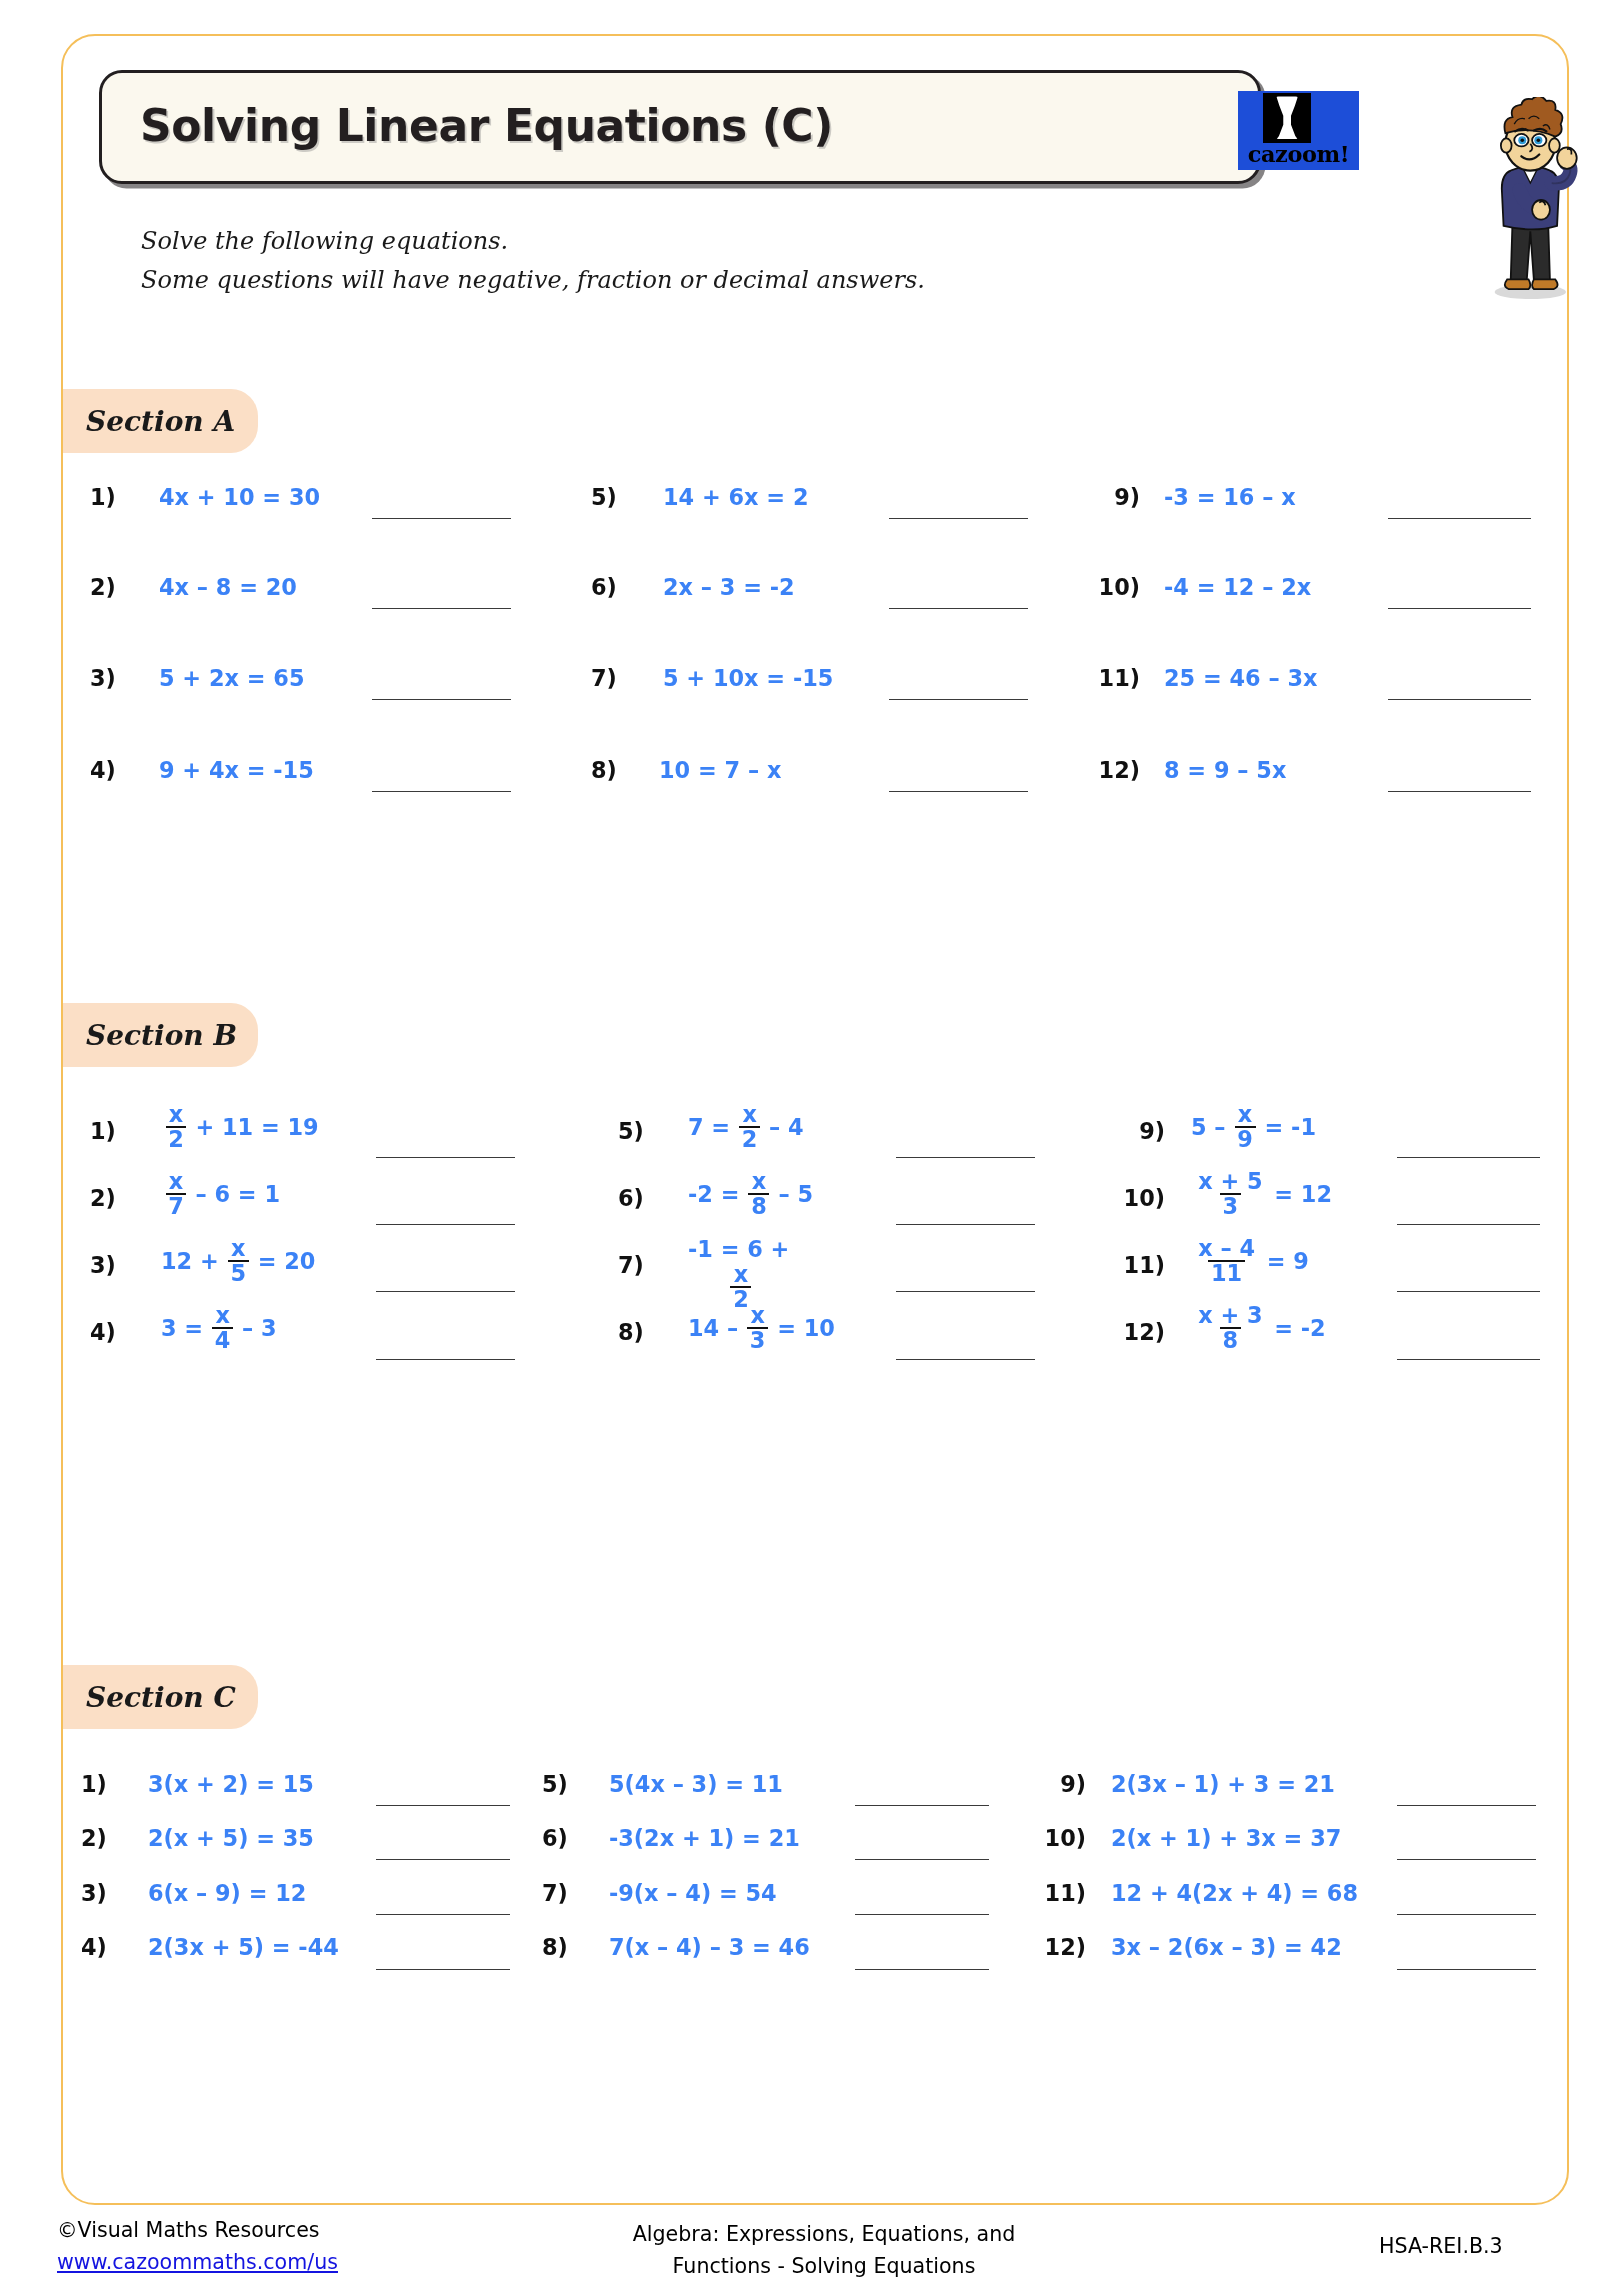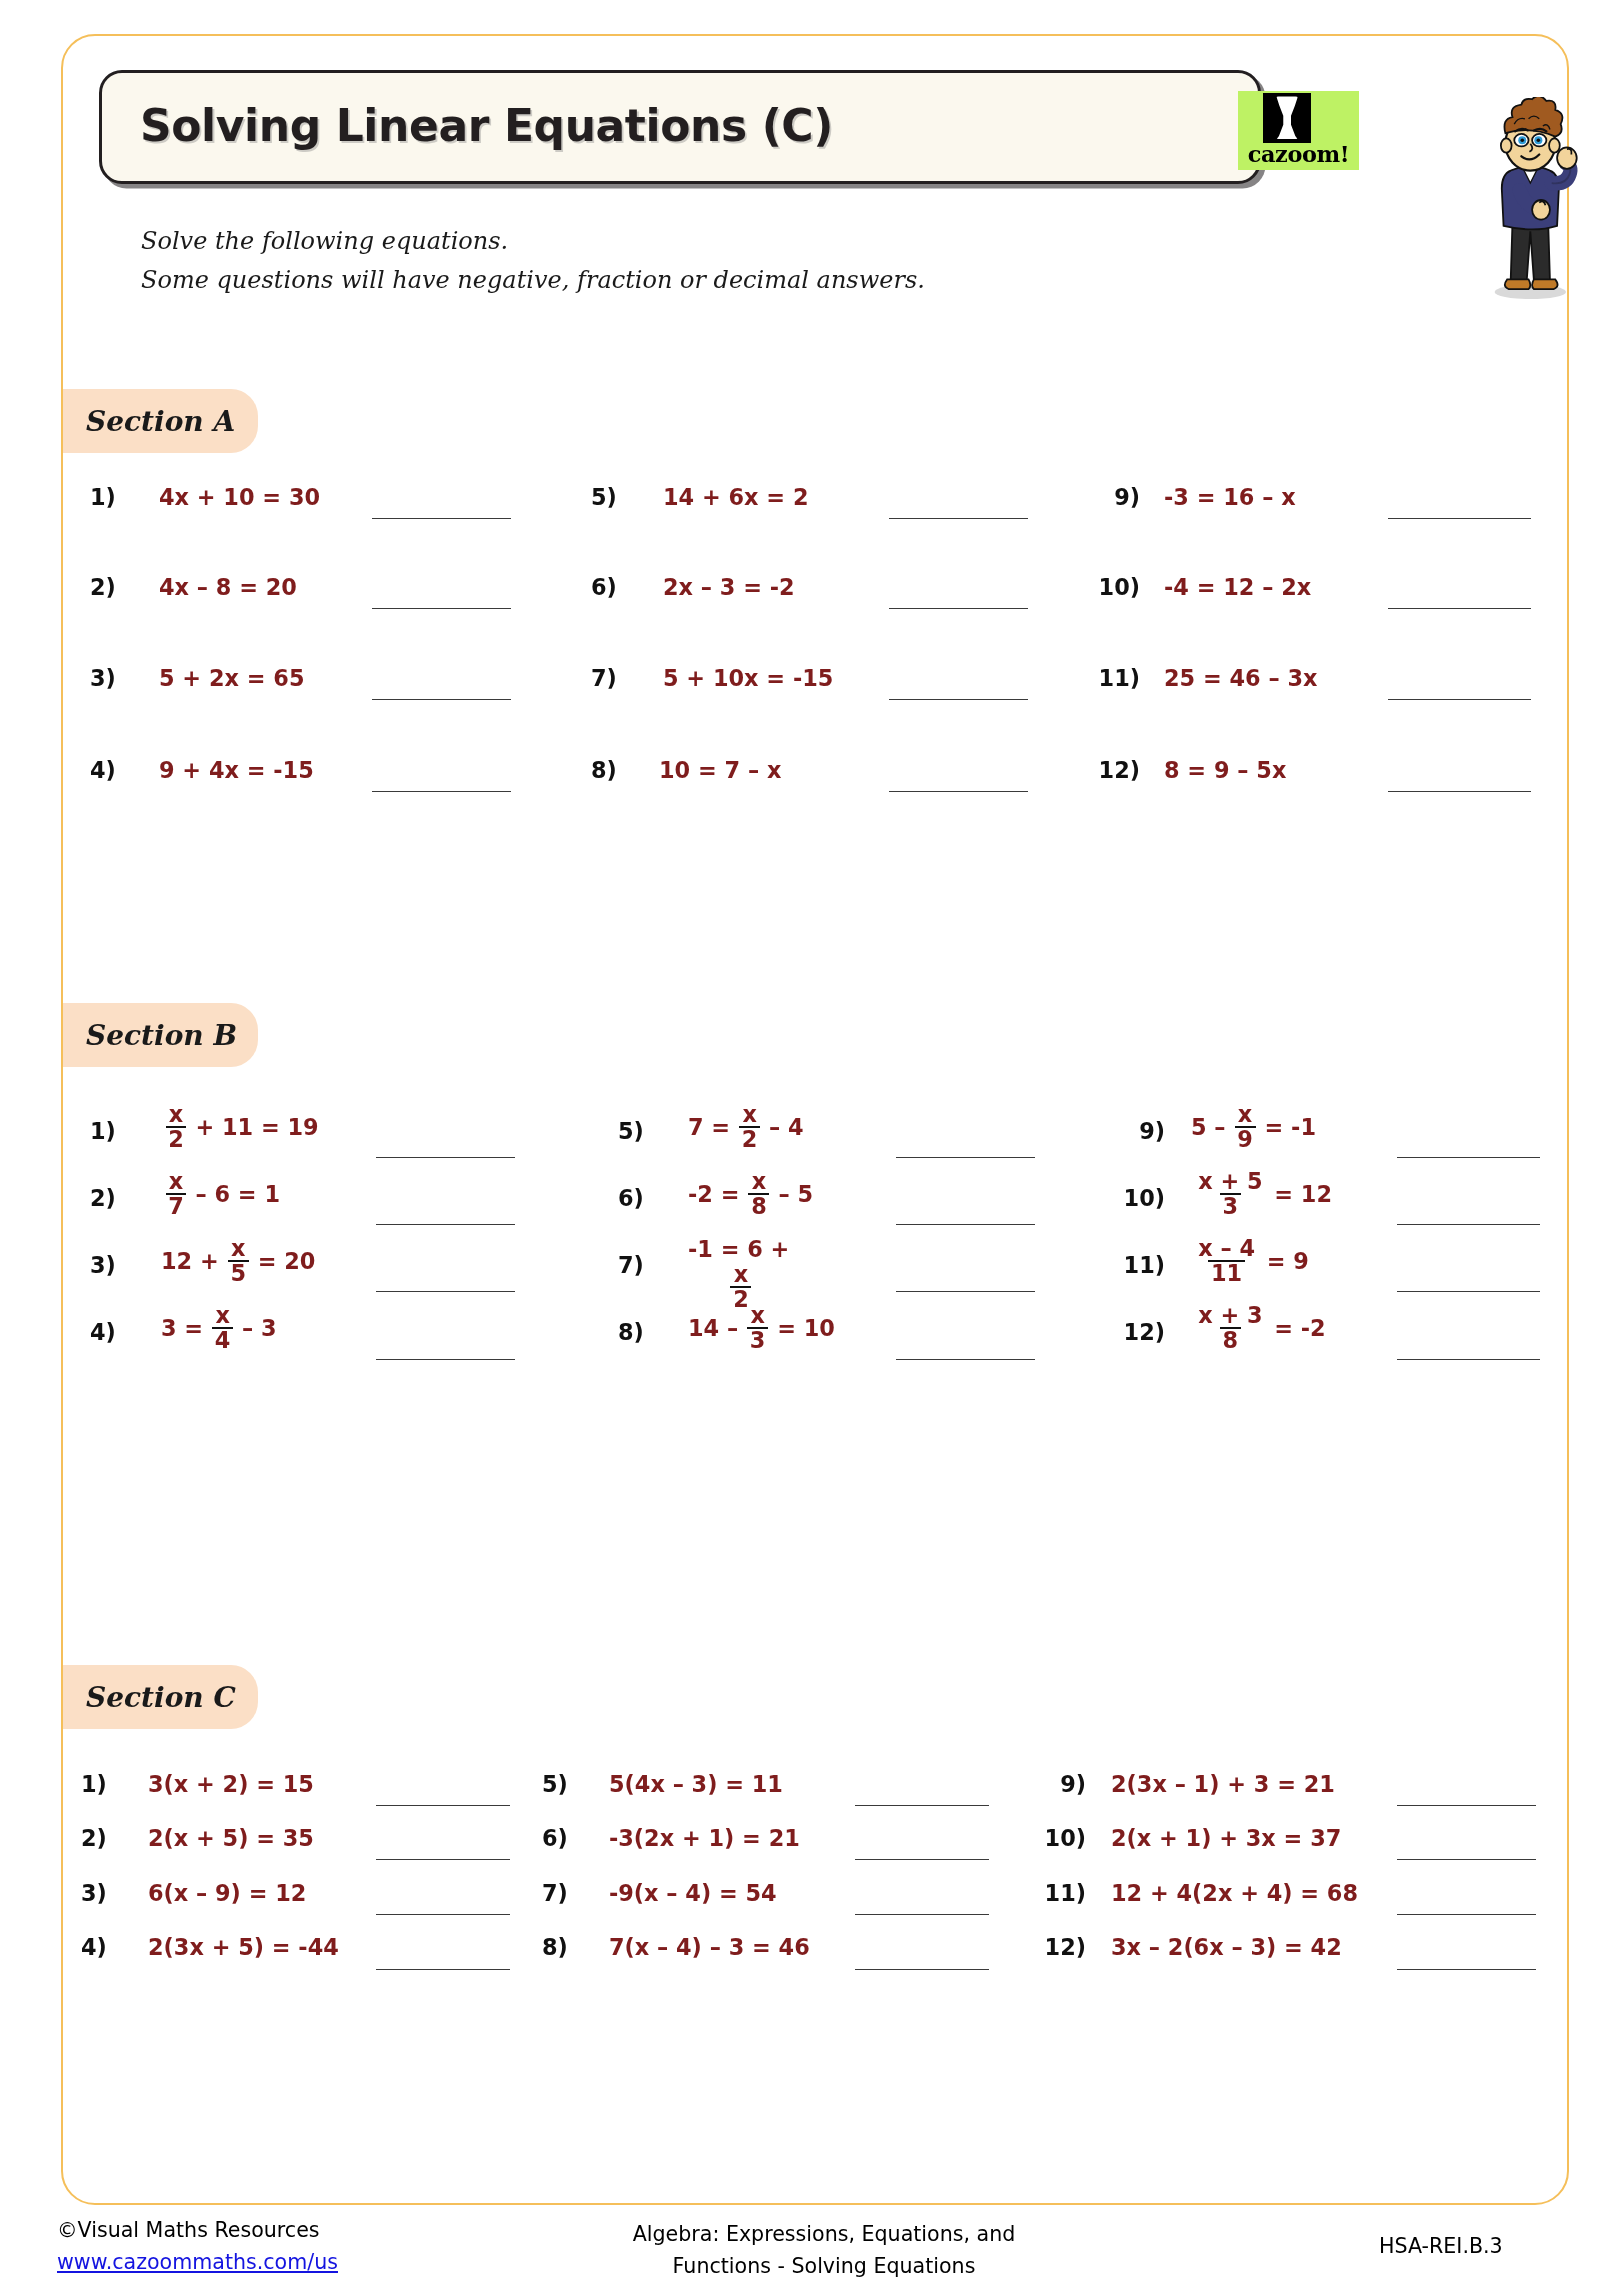--- a/index.html
+++ b/index.html
@@ -62,21 +62,21 @@
     text-shadow: 1.8px 1.8px 0 rgba(120,120,120,0.35);
   }
 
   
   #logo-box {
     position: absolute;
     left: 1136px;
     top: 18px;
     width: 121px;
     height: 79px;
-    background: #bef264;
+    background: #1d4ed8;
   }
   #logo-mark {
     position: absolute;
     left: 25px;
     top: 1.8px;
     width: 48px;
     height: 50px;
     background: #000000;
   }
   #logo-cup {
@@ -157,21 +157,21 @@
     font-size: 22.4px;
     color: #111111;
     white-space: nowrap;
   }
   .qexpr {
     position: absolute;
     top: 0;
     font-family: "DejaVu Sans", sans-serif;
     font-weight: bold;
     font-size: 22.4px;
-    color: #7f1d1d;
+    color: #3b82f6;
     white-space: nowrap;
     display: flex;
     align-items: center;
     line-height: 27px;
   }
   .ansline {
     position: absolute;
     height: 0;
     border-bottom: 1.8px solid #3a3a3a;
   }

